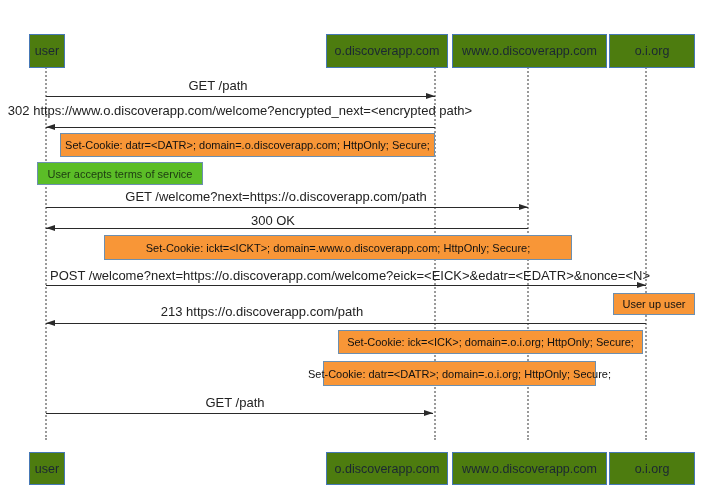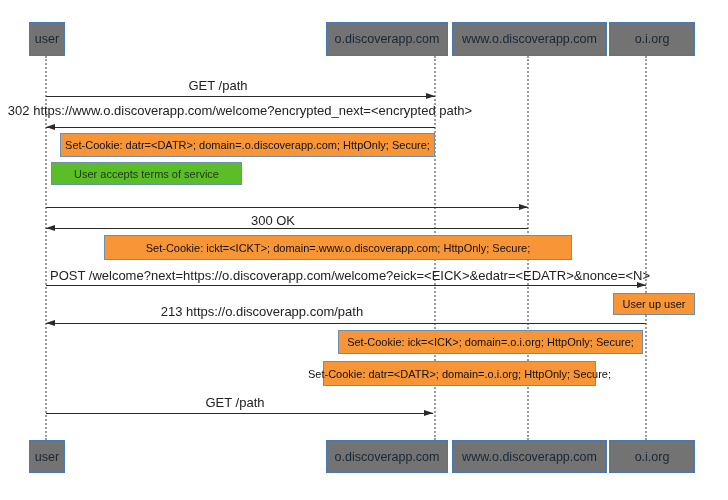--- a/index.html
+++ b/index.html
@@ -10,27 +10,28 @@
     font-family:"Liberation Sans","DejaVu Sans",sans-serif;
     overflow:hidden;
   }
   .lifeline{
     position:absolute;
     top:56px;height:384px;width:0;
     border-left:2px dotted #9a9a9a;
   }
   .actor{
     position:absolute;
-    background:#737373;
+    background:#4d7c0f;
     border:1.5px solid #4678B5;
     color:#1b2733;
     font-size:12.5px;
     display:flex;align-items:center;justify-content:center;
     box-sizing:border-box;
     white-space:nowrap;
+    margin-top:12px;
   }
   .msg-label{
     position:absolute;
     transform:translateX(-50%);
     font-size:13px;
     color:#222222;
     white-space:nowrap;
     line-height:13px;
   }
   .msg-line{
@@ -80,22 +81,23 @@
   <div class="msg-label" style="left:218px;top:79px">GET /path</div>
   <div class="msg-line" style="left:46px;top:96px;width:389px"></div>
   <div class="head-right" style="left:426px;top:93px"></div>
 
   <div class="msg-label" style="left:240px;top:104px">302 https://www.o.discoverapp.com/welcome?encrypted_next=&lt;encrypted path&gt;</div>
   <div class="msg-line" style="left:46px;top:127px;width:389px"></div>
   <div class="head-left" style="left:46px;top:124px"></div>
 
   <div class="note orange" style="left:60px;top:133px;width:375px;height:24px">Set-Cookie: datr=&lt;DATR&gt;; domain=.o.discoverapp.com; HttpOnly; Secure;</div>
 
-  <div class="note green" style="left:51px;top:162px;width:191px;height:23px">User accepts terms of service</div>
+  <div class="note green" style="left:37px;top:162px;width:166px;height:23px">User accepts terms of service</div>
 
+  <div class="msg-label" style="left:276px;top:190px">GET /welcome?next=https://o.discoverapp.com/path</div>
   <div class="msg-line" style="left:46px;top:207px;width:482px"></div>
   <div class="head-right" style="left:519px;top:204px"></div>
 
   <div class="msg-label" style="left:273px;top:214px">300 OK</div>
   <div class="msg-line" style="left:46px;top:228px;width:482px"></div>
   <div class="head-left" style="left:46px;top:225px"></div>
 
   <div class="note orange" style="left:104px;top:235px;width:468px;height:25px">Set-Cookie: ickt=&lt;ICKT&gt;; domain=.www.o.discoverapp.com; HttpOnly; Secure;</div>
 
   <div class="msg-label" style="left:350px;top:269px">POST /welcome?next=https://o.discoverapp.com/welcome?eick=&lt;EICK&gt;&amp;edatr=&lt;EDATR&gt;&amp;nonce=&lt;N&gt;</div>

